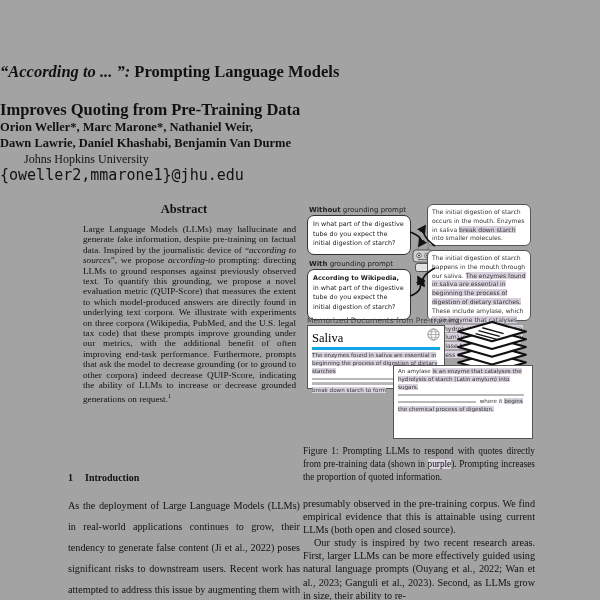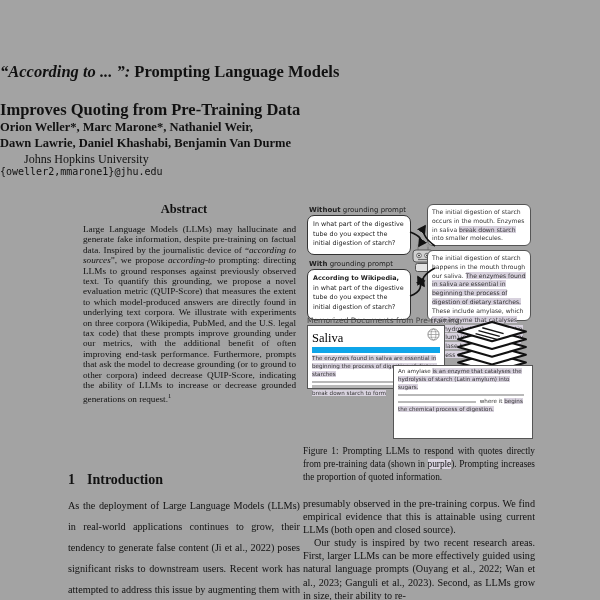--- a/index.html
+++ b/index.html
@@ -8,29 +8,29 @@
     position:relative; width:600px; height:600px; margin:0 auto;
     background:#a3a3a3; overflow:hidden; color:#111;
     font-family:"Liberation Serif", serif;
   }
   .title1 { position:absolute; top:62px; width:600px; font-size:16.5px; font-weight:bold; }
   .title1 .tq { font-style:italic; }
   .title2 { position:absolute; top:100px; width:600px; font-size:16.5px; font-weight:bold; }
   .auth1 { position:absolute; top:120px; width:600px; font-size:12.5px; font-weight:bold; }
   .auth2 { position:absolute; top:136px; width:600px; font-size:12.5px; font-weight:bold; }
   .affil { position:absolute; top:152px; width:600px; font-size:12px;padding-left:24px; }
-  .email { position:absolute; top:166px; width:600px; font-size:10px; font-family:"DejaVu Sans Mono", monospace; }
+  .email { position:absolute; top:166px; width:600px; font-size:15px; font-family:"DejaVu Sans Mono", monospace; }
   
   .colL { position:absolute; left:68px; top:0; width:232px; height:600px; }
   .colR { position:absolute; left:303px; top:0; width:232px; height:600px; }
   .abs-head { position:absolute; top:202px; width:232px; text-align:center; font-size:12.5px; font-weight:bold; }
   .abs-body { position:absolute; top:224px; left:15px; width:213px; font-size:9.2px; line-height:10.4px; text-align:justify; }
   .abs-body .it { font-style:italic; }
   .fnmark { font-size:6.5px; vertical-align:super; }
-  .intro-head { position:absolute; top:472px; left:0; font-size:14px; font-weight:bold; }
+  .intro-head { position:absolute; top:472px; left:0; font-size:10px; font-weight:bold; }
   .intro-head .num { margin-right:12px; }
   .intro-body { position:absolute; top:495px; left:0; width:232px; font-size:10.2px; line-height:21px; text-align:justify; }
   
   .fig { position:absolute; left:0; top:0; width:232px; }
   .plabel { position:absolute; font-family:"DejaVu Sans", sans-serif; font-size:7px; color:#222; }
   .plabel b { font-weight:bold; }
   .pbox {
     position:absolute; background:#fff; border:1.1px solid #333; border-radius:7px;
     padding:4px 5px; font-family:"DejaVu Sans", sans-serif; font-size:6.4px;
     line-height:1.5; color:#222;
@@ -41,21 +41,21 @@
     padding:3px 4px; font-family:"DejaVu Sans", sans-serif; font-size:6.1px;
     line-height:1.45; color:#333;
   }
   .hl { background:#d8d2de; }
   .arrows { position:absolute; left:0; top:200px; }
   .robot { position:absolute; left:107px; top:243px; }
   .memlabel { position:absolute; left:4px; top:316px; font-family:"DejaVu Sans", sans-serif; font-size:7.5px; color:#444; }
   .wcard {
     position:absolute; background:#fff; border:1.5px solid #555; padding:2px 4px 3px 4px;
   }
-  .wcard .wtitle-row { border-bottom:6px solid #0ea5e9; padding-bottom:1px; margin-bottom:2px; position:relative; }
+  .wcard .wtitle-row { border-bottom:3px solid #0ea5e9; padding-bottom:1px; margin-bottom:2px; position:relative; }
   .wcard .wtitle { font-family:"Liberation Serif", serif; font-size:12.5px; color:#000; }
   .wcard .globe { position:absolute; right:0; top:0; }
   .wbody { font-family:"DejaVu Sans", sans-serif; font-size:5.6px; line-height:1.4; color:#333; }
   .fillline { height:2.6px; background:#b9b9b9; margin:2.2px 0; }
   .stack { position:absolute; left:150px; top:320px; }
   .caption { position:absolute; left:0; top:445px; width:232px; font-size:9.3px; line-height:13px; text-align:justify; }
   .rc-body { position:absolute; left:0; top:497px; width:232px; font-size:10.2px; line-height:13.1px; text-align:justify; }
   .rc-body .p2 { text-indent:11px; }
 </style>
 </head>

